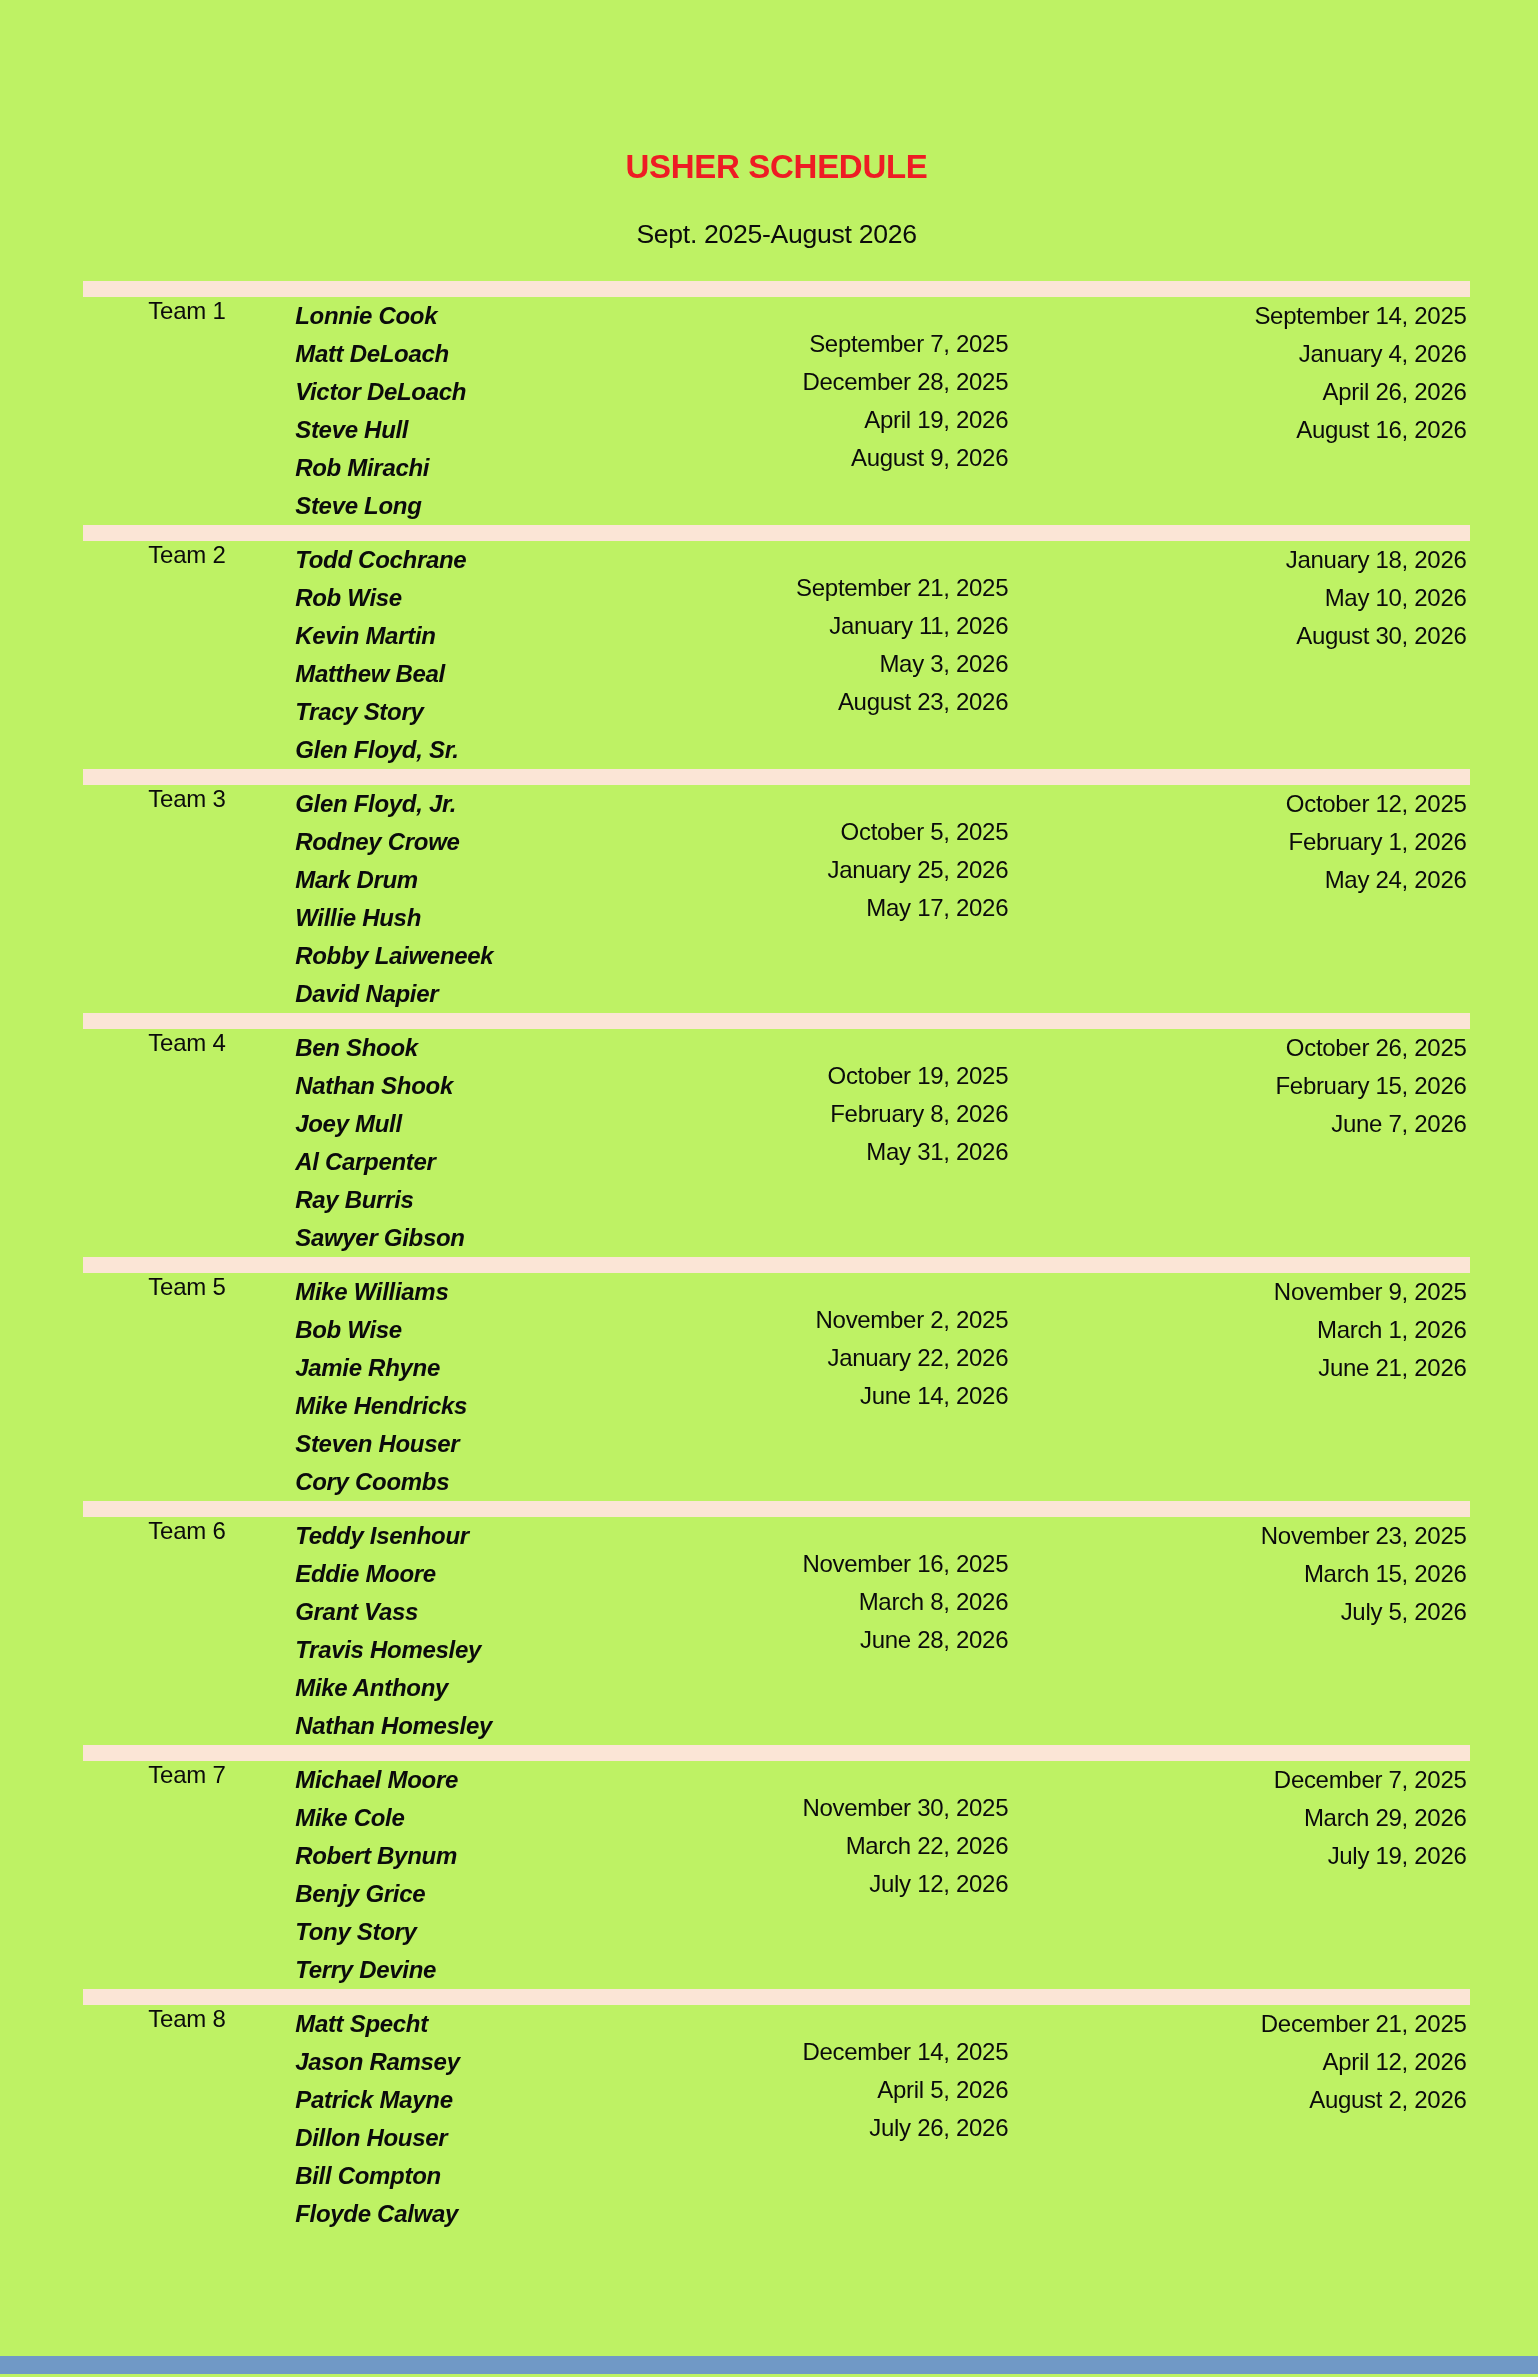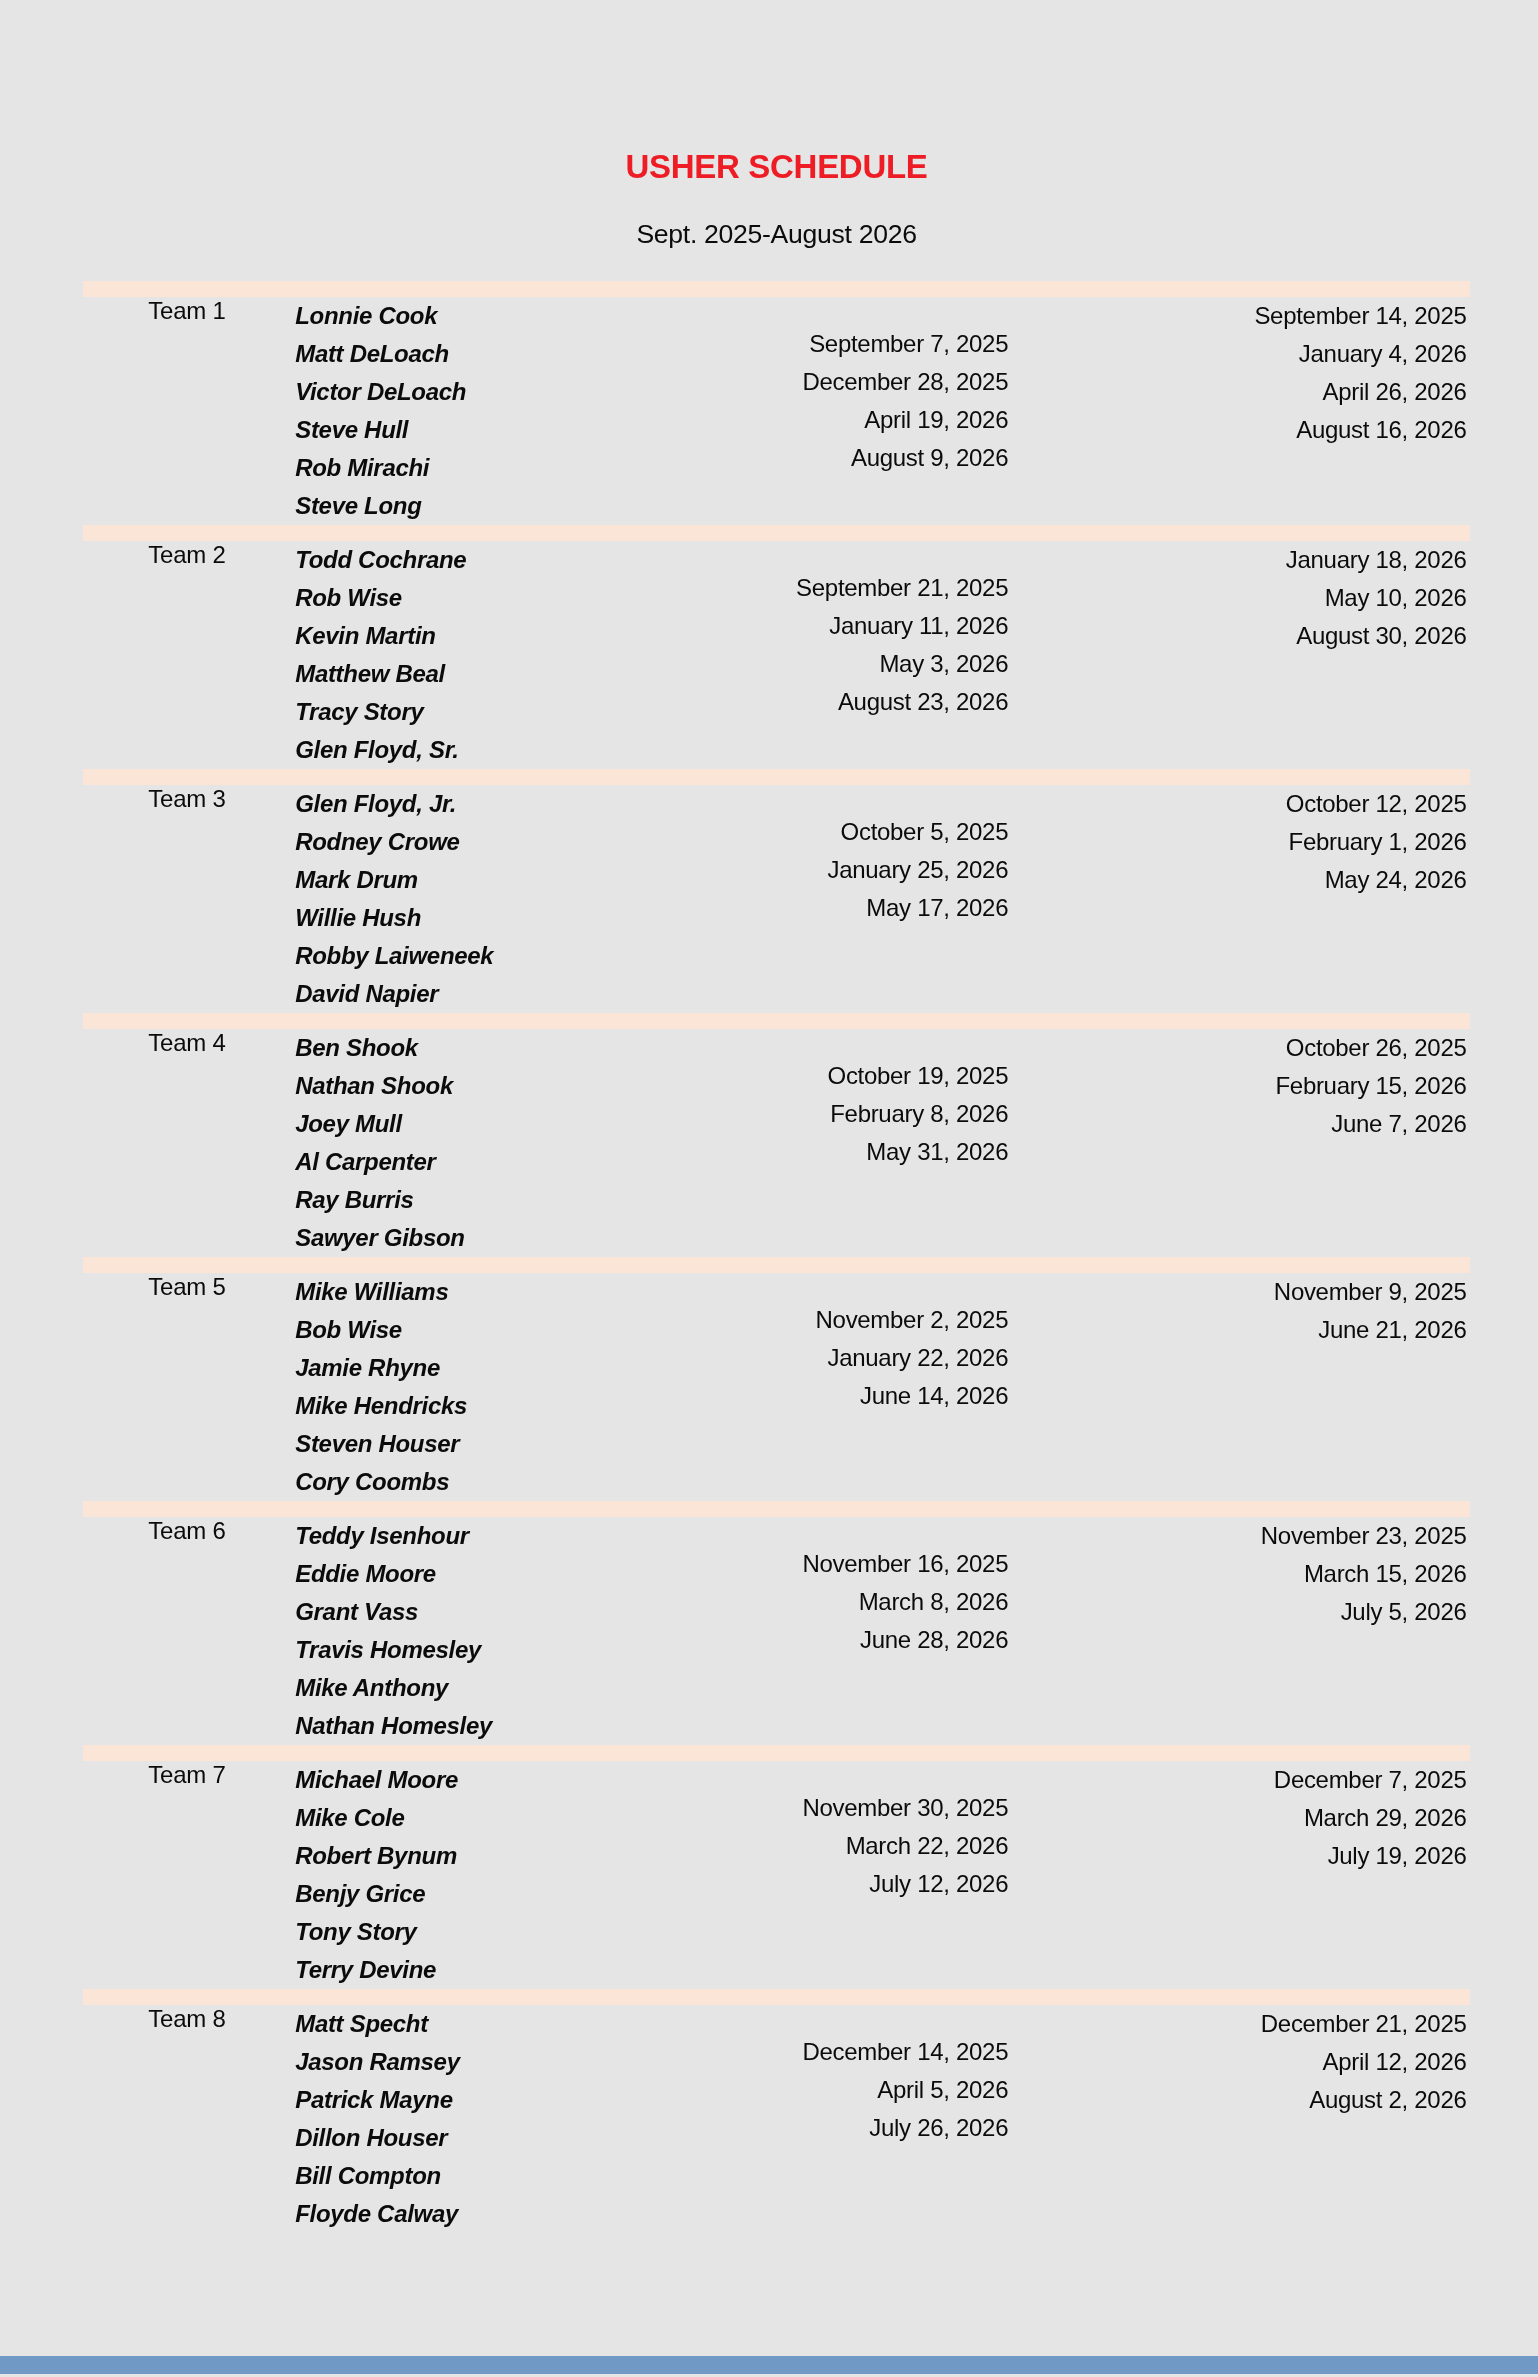--- a/index.html
+++ b/index.html
@@ -1,17 +1,17 @@
 <!DOCTYPE html>
 <html style="font-size:11.2px"><head>
 <meta charset="utf-8">
 <style>
   html,body { margin:0; padding:0; background:#ffffff; }
   body { font-family:"Liberation Sans", sans-serif; color:#0b0b0b; }
-  .page { position:relative; width:1538px; height:2377px; background:#e5e5e5; overflow:hidden; }
+  .page { position:relative; width:1538px; height:2377px; background:#bef264; overflow:hidden; }
   .doc { position:absolute; left:83px; top:0; width:1387px; }
   .title { margin:0; padding-top:148px; text-align:center; font-size:33px; font-weight:700; color:#ee1c24; letter-spacing:-0.3px; }
   .subtitle { margin:16px; padding-top:17px; text-align:center; font-size:26.6px; font-weight:400; letter-spacing:-0.3px; }
   .schedule { margin-top:31px; }
   .divider { height:16px; background:#fbe5d6; }
   .team-grid { display:flex; min-height:227px; }
   .label-col { width:208px; display:flex; align-items:flex-start; justify-content:center; box-sizing:border-box; }
   .team-label { font-size:24px; letter-spacing:-0.2px; }
   .names-col { width:409px; box-sizing:border-box; padding-left:4.2px;font-style:italic; }
   .d1-col { width:311px; box-sizing:border-box; padding-right:2.8px; text-align:right;margin-top:28px; }
@@ -155,20 +155,21 @@
             <div class="cell name">Steven Houser</div>
             <div class="cell name">Cory Coombs</div>
           </div>
           <div class="d1-col">
             <div class="cell">November 2, 2025</div>
             <div class="cell">January 22, 2026</div>
             <div class="cell">June 14, 2026</div>
           </div>
           <div class="d2-col">
             <div class="cell">November 9, 2025</div>
+            <div class="cell">March 1, 2026</div>
             <div class="cell">June 21, 2026</div>
           </div>
         </div>
       </section>
 
       <section class="team-block">
         <div class="divider"></div>
         <div class="team-grid">
           <div class="label-col">
             <span class="team-label">Team 6</span>

